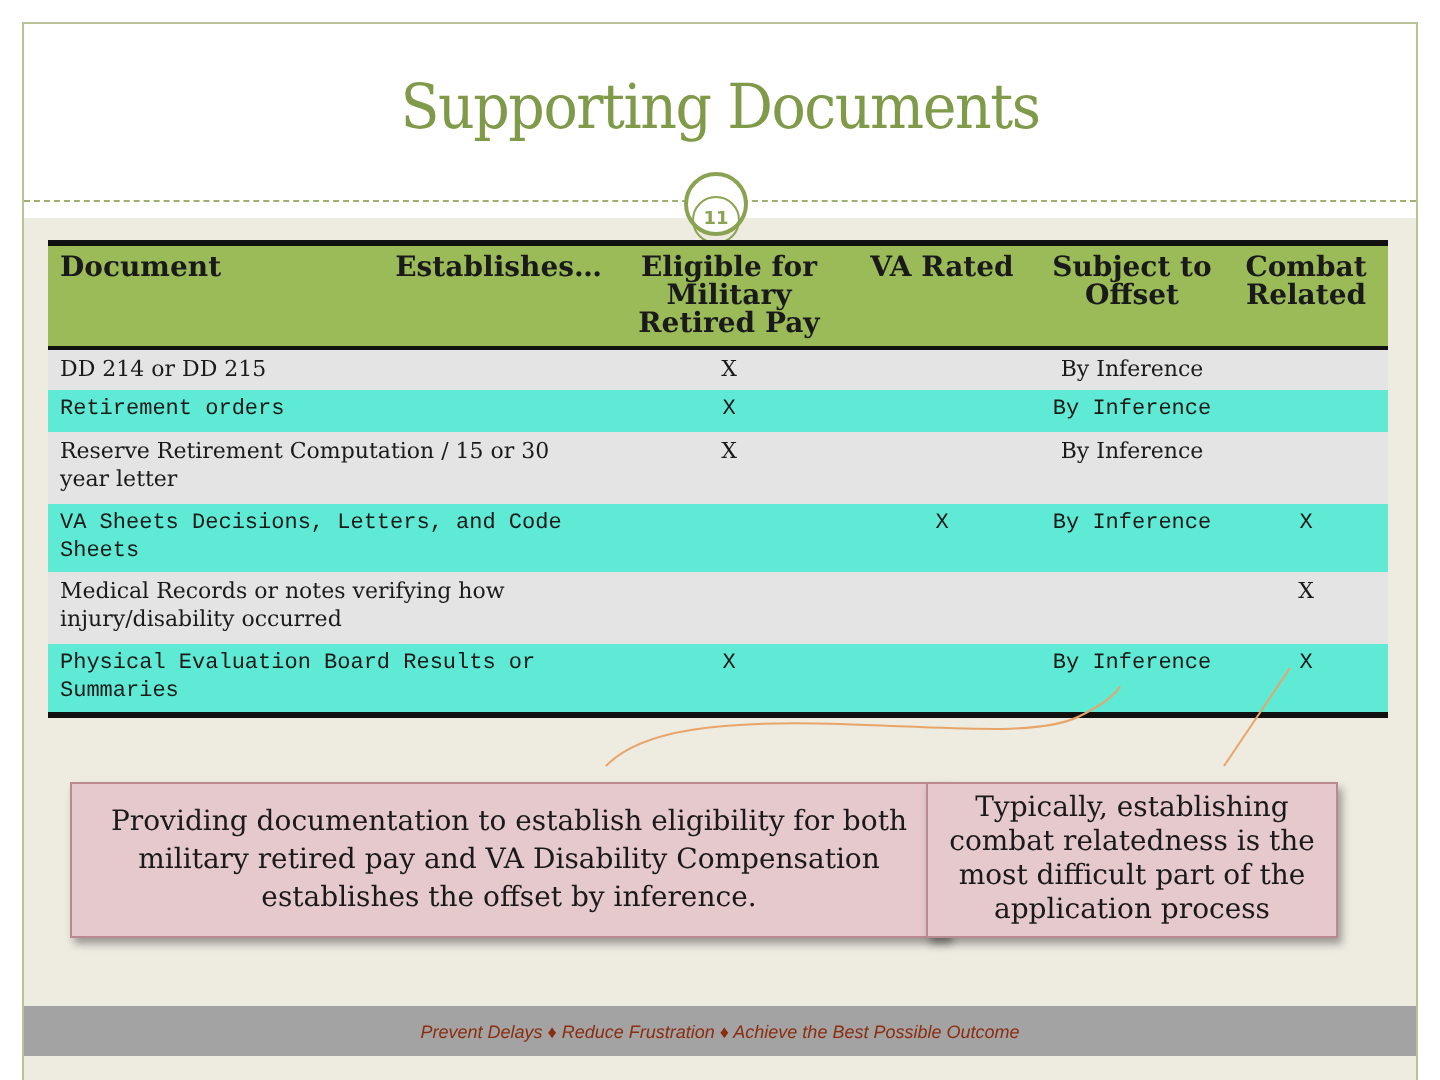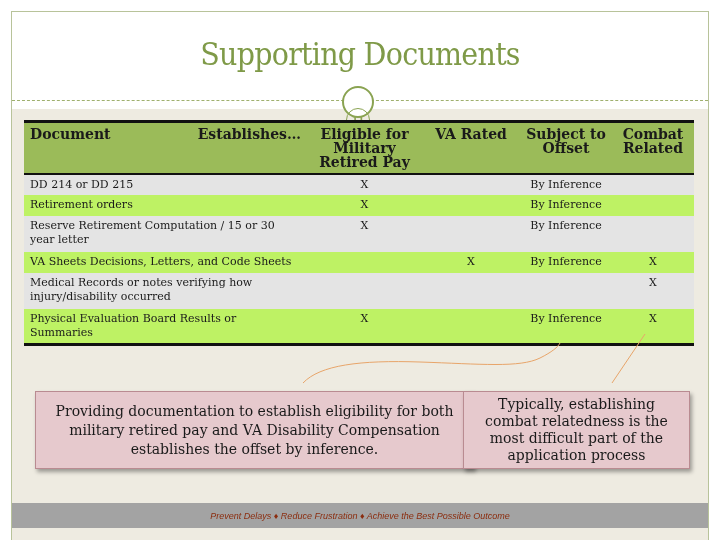--- a/index.html
+++ b/index.html
@@ -2,32 +2,32 @@
 <html><head>
 <meta charset="utf-8">
 <style>
   html, body { margin:0; padding:0; }
   body { width:720px; height:540px; background:#ffffff; position:relative; overflow:hidden; font-family:"DejaVu Serif", serif; }
   .slide { position:absolute; left:11px; top:11px; width:698px; height:529px; border:1px solid #b8c39a; border-bottom:none; box-sizing:border-box; background:#ffffff; }
   .title { position:absolute; left:0; width:720px; top:36px; text-align:center; font-family:"DejaVu Serif", serif; font-size:31px; color:#7f9a48; letter-spacing:-0.8px; transform:scaleX(0.92); transform-origin:center; }
   .divider { position:absolute; left:12px; width:696px; top:100px; border-top:1px dashed #9fb06e; }
   .body-bg { position:absolute; left:12px; top:109px; width:696px; height:431px; background:#eeebe1; }
   .badge { position:absolute; left:342px; top:86px; width:32px; height:32px; border-radius:50%; border:2px solid #8aa352; background:#ffffff; box-sizing:border-box; }
-  .badge-inner { position:absolute; left:2px; top:20px; width:24px; height:24px; border-radius:50%; border:1px solid #8aa352; box-sizing:border-box; display:flex; align-items:center; justify-content:center; font-family:"DejaVu Sans", sans-serif; font-weight:bold; font-size:9px; color:#8aa352; }
+  .badge-inner { position:absolute; left:2px; top:10px; width:24px; height:24px; border-radius:50%; border:1px solid #8aa352; box-sizing:border-box; display:flex; align-items:center; justify-content:center; font-family:"DejaVu Sans", sans-serif; font-weight:bold; font-size:9px; color:#8aa352; }
   table.docs { position:absolute; left:24px; top:120px; width:670px; border-collapse:collapse; font-family:"DejaVu Serif", serif; font-size:11px; color:#1a1a1a; border-top:3px solid #111; border-bottom:3px solid #111; }
   table.docs thead th { background:#9bbb59; font-weight:bold; font-size:14px; padding:4px 6px; vertical-align:top; text-align:center; border-bottom:2px solid #111; line-height:14px; }
   table.docs thead th.doc-col { text-align:left; }
   .doc-head { display:flex; justify-content:space-between; }
   table.docs td { padding:3px 6px; vertical-align:top; line-height:14px; }
   table.docs td.c { text-align:center; }
   tr.odd td { background:#e4e4e4; }
-  tr.even td { background:#bef264; }
+  tr.even td { background:#5eead4;font-family:Liberation Mono, monospace; }
   .callout { position:absolute; background:#e6c9cd; border:1px solid #b98b91; box-shadow:2px 3px 4px rgba(0,0,0,0.35); text-align:center; font-family:"DejaVu Serif", serif; color:#1a1a1a; display:flex; align-items:center; justify-content:center; box-sizing:border-box; }
   .callout-left { left:35px; top:391px; width:439px; height:78px; font-size:14px; line-height:19px; padding:4px 10px; }
-  .callout-right { left:463px; top:391px; width:227px; height:78px; font-size:14px; line-height:17px; padding:2px 8px; }
+  .callout-right { left:463px; top:391px; width:206px; height:78px; font-size:14px; line-height:17px; padding:2px 8px; }
   .connectors { position:absolute; left:0; top:0; }
   .footer { position:absolute; left:12px; top:503px; width:696px; height:25px; background:#a3a3a3; display:flex; align-items:center; justify-content:center; font-family:"Liberation Sans", sans-serif; font-style:italic; font-size:9px; color:#8b2d0f; }
 </style>
 </head>
 <body>
 
 <div class="slide"></div>
 <div class="title">Supporting Documents</div>
 <div class="body-bg"></div>
 <div class="divider"></div>

